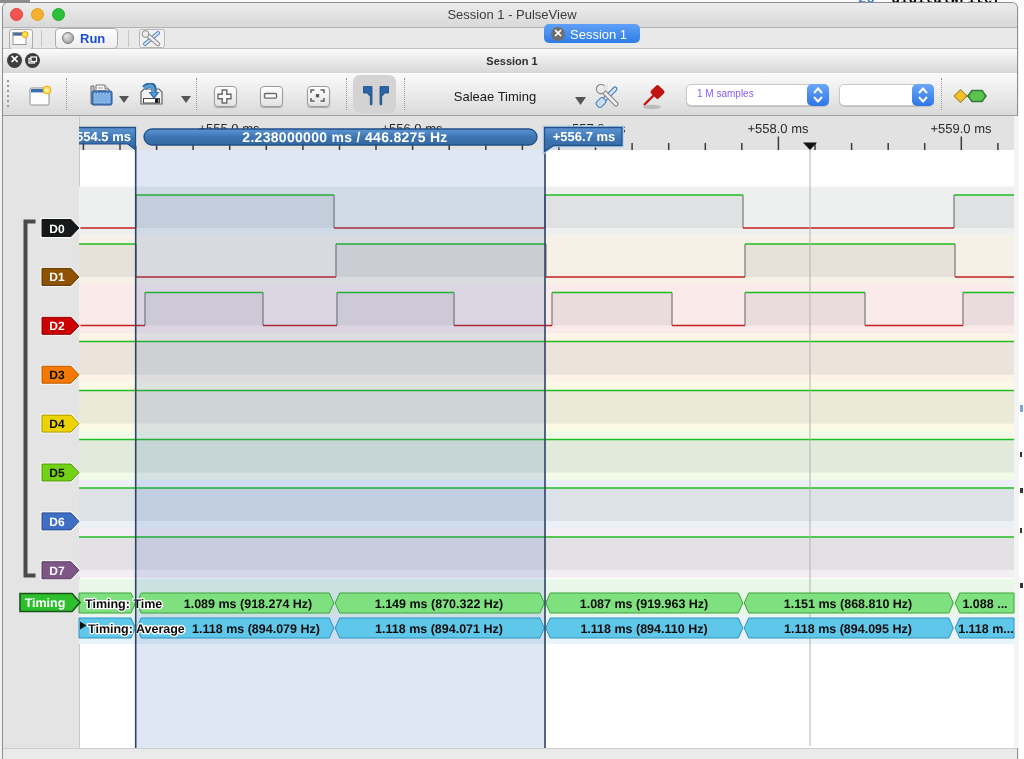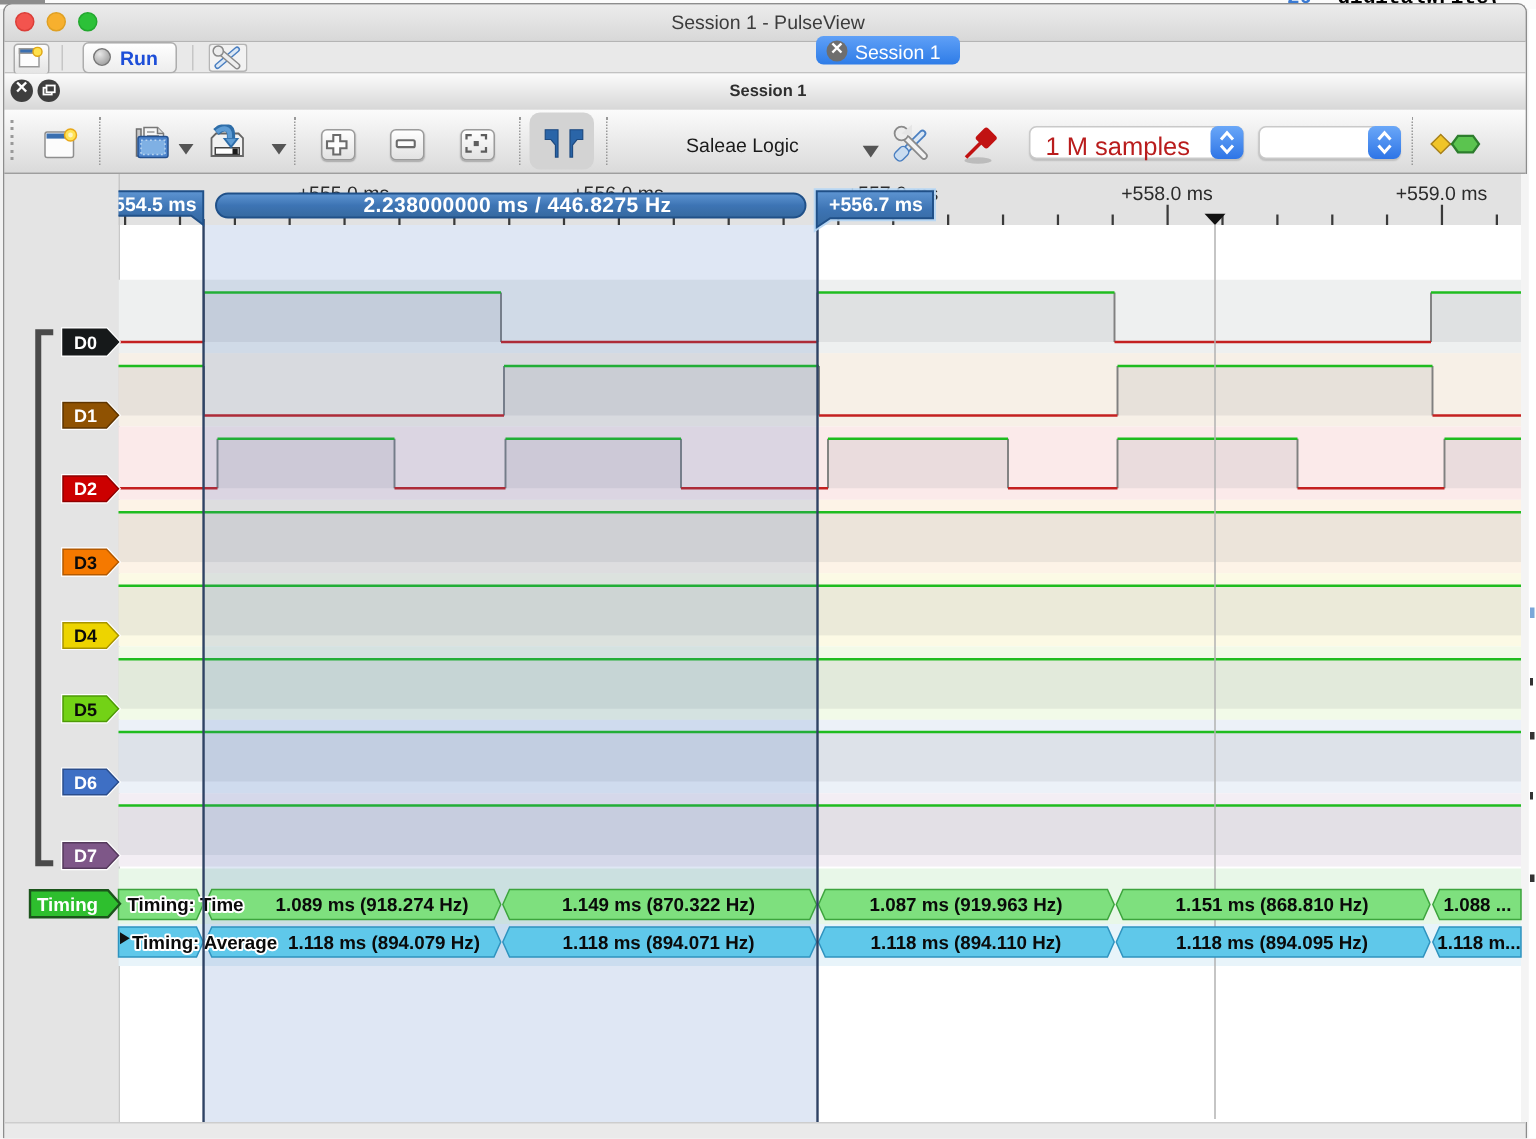--- a/index.html
+++ b/index.html
@@ -127,21 +127,21 @@
   </g>
   <rect x="8.8" y="8" width="3.4" height="3.4" fill="#5e5e5e"></rect>
 </svg>
 
 <div class="abs" style="left:353px;top:75px;width:43px;height:38px;background:#d3d3d3;border-radius:7px;"></div>
 <svg class="abs" style="left:361px;top:84px;" width="30" height="22">
   <path d="M2.5,2.5 H11 V20.7 H9.3 V12.7 L6.3,9 H2.5 Z" fill="#2a65a8" stroke="#1d4a80" stroke-width="0.8"></path>
   <path d="M27.5,2.5 H19 V20.7 H20.7 V12.7 L23.7,9 H27.5 Z" fill="#2a65a8" stroke="#1d4a80" stroke-width="0.8"></path>
 </svg>
 
-<div class="abs" style="left:420px;top:89px;width:150px;text-align:center;font-size:13px;color:#1a1a1a;white-space:nowrap;">Saleae Logic</div>
+<div class="abs" style="left:420px;top:89px;width:150px;text-align:center;font-size:13px;color:#1a1a1a;white-space:nowrap;">Saleae Timing</div>
 <svg class="abs" style="left:575px;top:97px;" width="12" height="9">
     <polygon points="0,0 11,0 5.5,8" fill="#555"></polygon>
   </svg>
 
 <svg class="abs" style="left:594px;top:83px;" width="28" height="27">
   <line x1="21" y1="6" x2="8" y2="19" stroke="#4a7fc1" stroke-width="5" stroke-linecap="round"></line>
   <line x1="21" y1="6" x2="8" y2="19" stroke="#dbe7f4" stroke-width="2.6" stroke-linecap="round"></line>
   <rect x="2" y="16" width="10" height="7" rx="3" transform="rotate(-45 7 19.5)" fill="#c9dcf0" stroke="#4a7fc1"></rect>
   <line x1="8" y1="7" x2="22" y2="21" stroke="#8a8a8a" stroke-width="5" stroke-linecap="round"></line>
   <line x1="8" y1="7" x2="22" y2="21" stroke="#f2f2f2" stroke-width="2.6" stroke-linecap="round"></line>
@@ -154,21 +154,21 @@
   <line x1="3" y1="21" x2="13" y2="11" stroke="#c11212" stroke-width="2.4"></line>
   <rect x="11" y="2.5" width="11" height="11" rx="2" transform="rotate(45 16.5 8)" fill="#c11212"></rect>
 </svg>
 
 <div class="abs" style="left:686px;top:84px;width:143px;height:22px;background:#fff;border:1px solid #c9c9c9;border-radius:5px;box-shadow:0 1px 1px rgba(0,0,0,0.15);box-sizing:border-box;"></div>
 <div class="abs" style="left:807px;top:84px;width:22px;height:22px;background:linear-gradient(#6aa7f8,#2e75e6);border-radius:5px;box-sizing:border-box;"></div>
 <svg class="abs" style="left:807px;top:84px;" width="22" height="22">
   <polyline points="7,9 11,4.5 15,9" fill="none" stroke="#fff" stroke-width="2"></polyline>
   <polyline points="7,13 11,17.5 15,13" fill="none" stroke="#fff" stroke-width="2"></polyline>
 </svg>
-<div class="abs" style="left:697px;top:88px;font-size:17px;color:#b91c1c;white-space:nowrap;">1 M samples</div>
+<div class="abs" style="left:697px;top:88px;font-size:10px;color:#8b5cf6;white-space:nowrap;">1 M samples</div>
 
 <div class="abs" style="left:839px;top:84px;width:95px;height:22px;background:#fff;border:1px solid #c9c9c9;border-radius:5px;box-shadow:0 1px 1px rgba(0,0,0,0.15);box-sizing:border-box;"></div>
 <div class="abs" style="left:912px;top:84px;width:22px;height:22px;background:linear-gradient(#6aa7f8,#2e75e6);border-radius:5px;box-sizing:border-box;"></div>
 <svg class="abs" style="left:912px;top:84px;" width="22" height="22">
   <polyline points="7,9 11,4.5 15,9" fill="none" stroke="#fff" stroke-width="2"></polyline>
   <polyline points="7,13 11,17.5 15,13" fill="none" stroke="#fff" stroke-width="2"></polyline>
 </svg>
 <div class="abs" style="left:850px;top:88px;font-size:13px;color:#111;white-space:nowrap;margin-top:48px;">1 MHz</div>
 
 <svg class="abs" style="left:953px;top:86px;" width="36" height="20">

